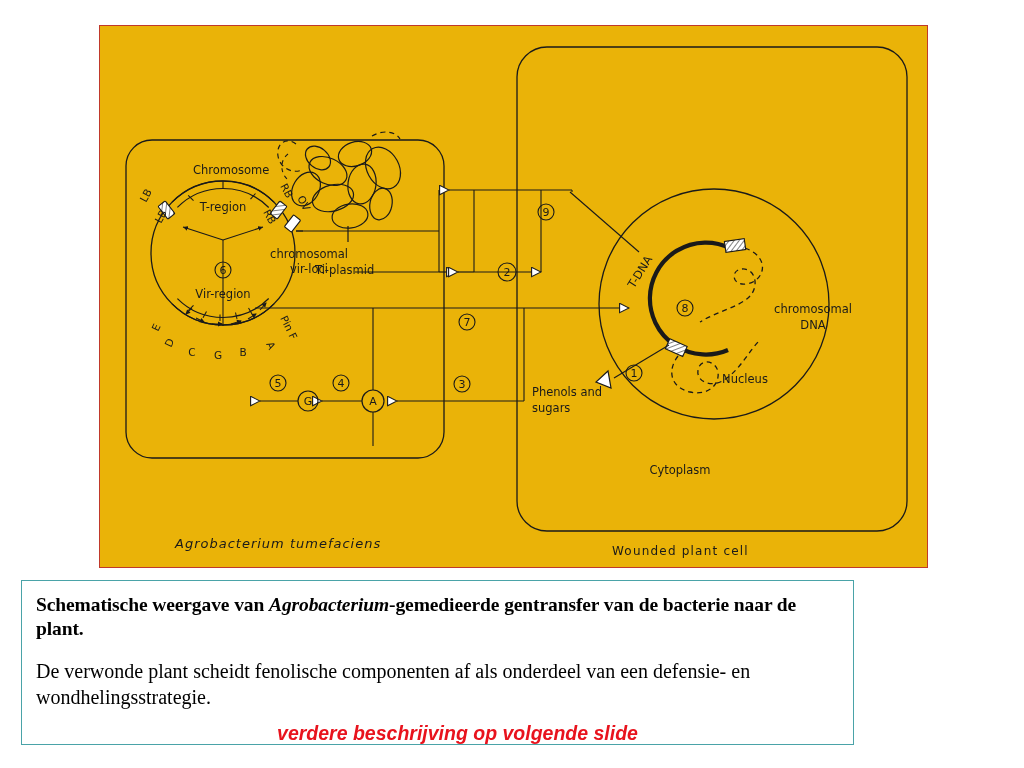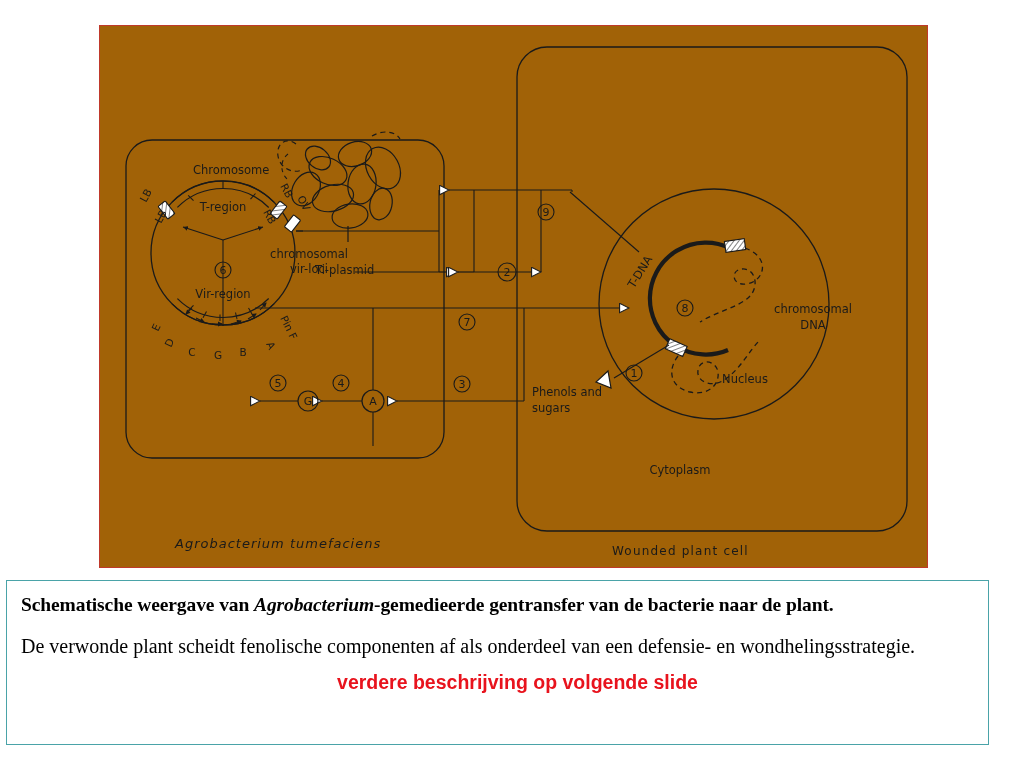--- a/index.html
+++ b/index.html
@@ -12,30 +12,30 @@
     position:relative;
   }
   #slide{position:absolute;left:0;top:0;width:1024px;height:768px;}
 
   
   .figure-panel{
     position:absolute;
     left:99px;top:25px;
     width:829px;height:543px;
     border:1.5px solid #c0392b;
-    background:#a16207;
+    background:#eab308;
     box-sizing:border-box;
   }
   .figure-svg{position:absolute;left:0;top:0;}
 
   
   .caption-panel{
     position:absolute;
-    left:6px;top:580px;
-    width:983px;height:165px;
+    left:21px;top:580px;
+    width:833px;height:165px;
     border:1.5px solid #4aa3a8;
     background:#ffffff;
     box-sizing:border-box;
     padding:12px 14px 0 14px;
   }
   .cap-line1{
     font-family:"Liberation Serif", serif;
     font-weight:bold;
     font-size:19.5px;
     color:#000000;
@@ -48,20 +48,21 @@
     font-family:"Liberation Serif", serif;
     font-size:20px;
     color:#000000;
     line-height:1.3;
     margin:0 0 12px 0;
     max-width:930px;
   }
   .cap-red{
     font-family:"Liberation Sans", sans-serif;
     font-weight:bold;
+    font-style:italic;
     font-size:19.5px;
     color:#e8131d;
     text-align:center;
     margin:6px 0 0 0;
     padding-left:40px;
   }
 
   
   text{
     font-family:"DejaVu Sans", sans-serif;

